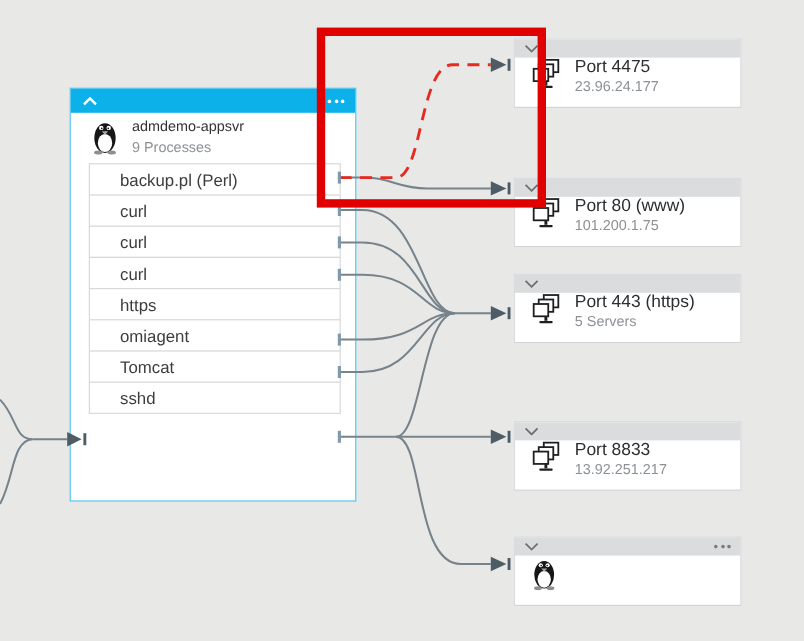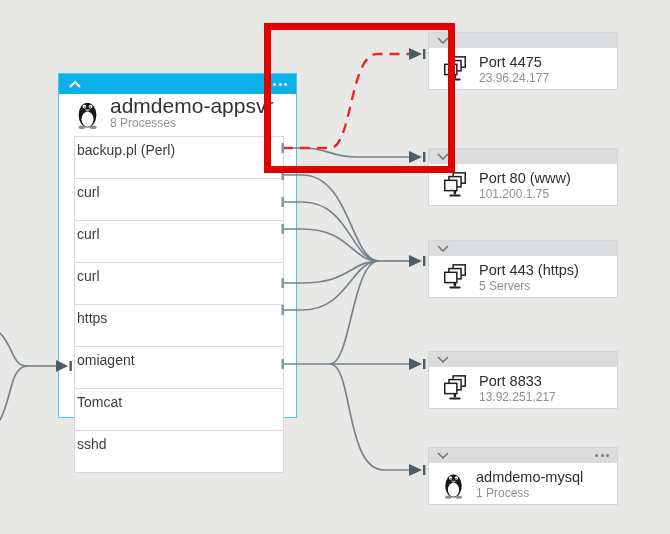--- a/index.html
+++ b/index.html
@@ -13,39 +13,39 @@
   .main-node{
     position:absolute;left:58px;top:73px;width:239px;height:345px;
     background:#fff;border:1px solid #4fc3ee;box-sizing:border-box;z-index:2;
   }
   .main-header{
     position:absolute;left:0;top:0;width:100%;height:20px;background:#0db1e9;
     display:flex;align-items:center;justify-content:space-between;
     padding:0 9px;box-sizing:border-box;
   }
   .node-info{position:absolute;left:15px;top:23px;display:flex;align-items:center;gap:9px;}
-  .node-title{font-size:21px;color:#333;line-height:17px;}
+  .node-title{font-size:12px;color:#333;line-height:17px;}
   .node-sub{font-size:12px;color:#8d9196;margin-top:2px;}
   .proc-list{position:absolute;left:15px;top:62px;width:210px;}
   .proc-row{
-    height:43px;line-height:26px;box-sizing:border-box;margin-top:-1px;
+    height:27px;line-height:26px;box-sizing:border-box;margin-top:-1px;
     border:1px solid #d9d9d9;background:#fff;
-    padding-left:2px;font-size:14px;color:#3c3c3c;white-space:nowrap;overflow:hidden;
+    padding-left:25px;font-size:14px;color:#3c3c3c;white-space:nowrap;overflow:hidden;
   }
   .proc-row:first-child{margin-top:0;}
   
   .port-node{
     position:absolute;left:428px;width:190px;height:58px;
     background:#fff;border:1px solid #d3d4d6;box-sizing:border-box;z-index:2;
   }
   .port-header{
     height:15px;background:#dadcde;display:flex;align-items:center;
     justify-content:space-between;padding:0 8px;
   }
-  .port-body{height:42px;display:flex;align-items:center;gap:10px;padding-left:12px;}
+  .port-body{height:42px;display:flex;gap:10px;padding-left:12px;}
   .port-title{font-size:14.5px;color:#2e2e2e;line-height:16px;}
   .port-sub{font-size:12px;color:#8d9196;margin-top:1px;}
   
   .dots{display:flex;gap:2.5px;align-items:center;cursor:pointer;}
   .dots i{width:3px;height:3px;border-radius:50%;background:#fff;}
   .dots.gray i{background:#7c7c7c;}
   
   #wires{position:absolute;left:0;top:0;z-index:3;pointer-events:none;}
   .annotation-rect{
     position:absolute;left:264px;top:23px;width:191px;height:150px;
@@ -75,21 +75,21 @@
       <circle cx="10" cy="8.3" r="1.8" fill="#ffffff"></circle>
         <circle cx="16" cy="8.3" r="1.8" fill="#ffffff"></circle>
       <circle cx="10.4" cy="8.6" r="0.7" fill="#161616"></circle>
         <circle cx="15.6" cy="8.6" r="0.7" fill="#161616"></circle>
       <polygon points="10.4,11 15.6,11 13,14" fill="#a8a8a8"></polygon>
       <ellipse cx="7.6" cy="28.2" rx="3.4" ry="1.7" fill="#8f8f8f"></ellipse>
       <ellipse cx="18.4" cy="28.2" rx="3.4" ry="1.7" fill="#8f8f8f"></ellipse>
     </svg>
     <div>
       <div class="node-title">admdemo-appsvr</div>
-      <div class="node-sub">8 Processes</div>
+      <div class="node-sub">9 Processes</div>
     </div>
   </div>
 
   <div class="proc-list">
     <div class="proc-row">backup.pl (Perl)</div>
     <div class="proc-row">curl</div>
     <div class="proc-row">curl</div>
     <div class="proc-row">curl</div>
     <div class="proc-row">https</div>
     <div class="proc-row">omiagent</div>
@@ -135,21 +135,21 @@
       <rect x="13.6" y="21" width="2.6" height="4" fill="#1f1f1f"></rect>
       <rect x="9" y="25.2" width="12" height="2" rx="1" fill="#1f1f1f"></rect>
     </svg>
     <div>
       <div class="port-title">Port 80 (www)</div>
       <div class="port-sub">101.200.1.75</div>
     </div>
   </div>
 </div>
 
-<div class="port-node" style="top:240px">
+<div class="port-node" style="top:228px">
   <div class="port-header">
     <svg class="icon" width="12" height="7">
       <polyline points="1,1 6,6 11,1" stroke="#6f6f6f" stroke-width="1.5" fill="none"></polyline>
     </svg>
       <span></span>
   </div>
   <div class="port-body">
     <svg class="icon" width="28" height="28" viewBox="0 0 30 30">
       <rect x="13" y="2" width="13" height="11" fill="#ffffff" stroke="#1f1f1f" stroke-width="1.6"></rect>
       <rect x="8.5" y="6" width="13" height="11" fill="#ffffff" stroke="#1f1f1f" stroke-width="1.6"></rect>
@@ -202,24 +202,20 @@
       <ellipse cx="13" cy="16.5" rx="8.6" ry="12" fill="#161616"></ellipse>
       <ellipse cx="13" cy="20.5" rx="5.8" ry="7.3" fill="#ffffff"></ellipse>
       <circle cx="10" cy="8.3" r="1.8" fill="#ffffff"></circle>
         <circle cx="16" cy="8.3" r="1.8" fill="#ffffff"></circle>
       <circle cx="10.4" cy="8.6" r="0.7" fill="#161616"></circle>
         <circle cx="15.6" cy="8.6" r="0.7" fill="#161616"></circle>
       <polygon points="10.4,11 15.6,11 13,14" fill="#a8a8a8"></polygon>
       <ellipse cx="7.6" cy="28.2" rx="3.4" ry="1.7" fill="#8f8f8f"></ellipse>
       <ellipse cx="18.4" cy="28.2" rx="3.4" ry="1.7" fill="#8f8f8f"></ellipse>
     </svg>
-    <div>
-      <div class="port-title">admdemo-mysql</div>
-      <div class="port-sub">1 Process</div>
-    </div>
   </div>
 </div>
 
 <svg id="wires" width="670" height="534">
   <g stroke="#76838b" stroke-width="1.7" fill="none">
 
     <path d="M0,333 C14,347 12,366 27,366"></path>
     <path d="M0,420 C12,398 10,367 27,366"></path>
     <path d="M27,366 H56"></path>
 

